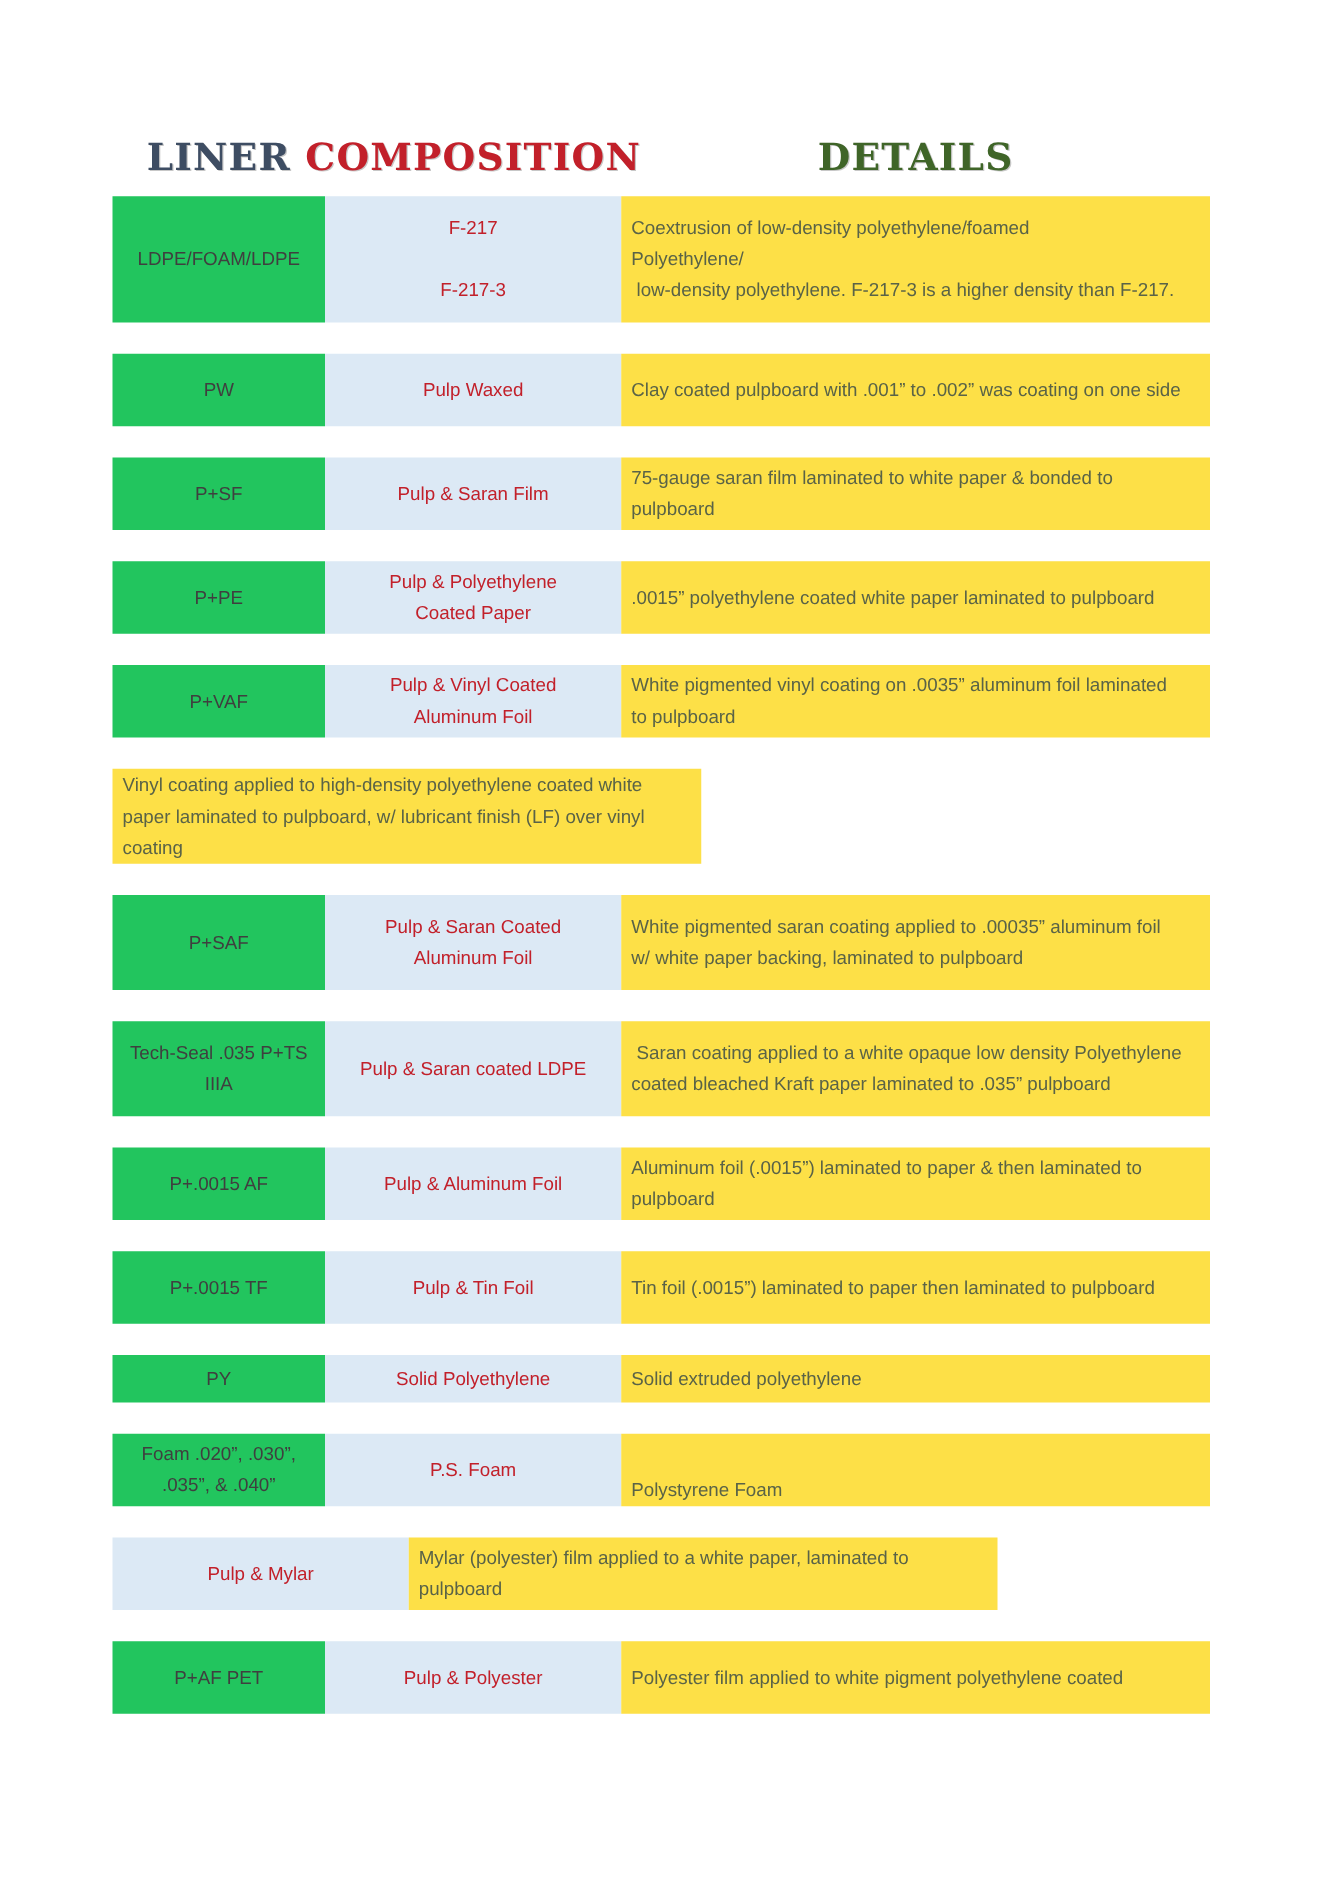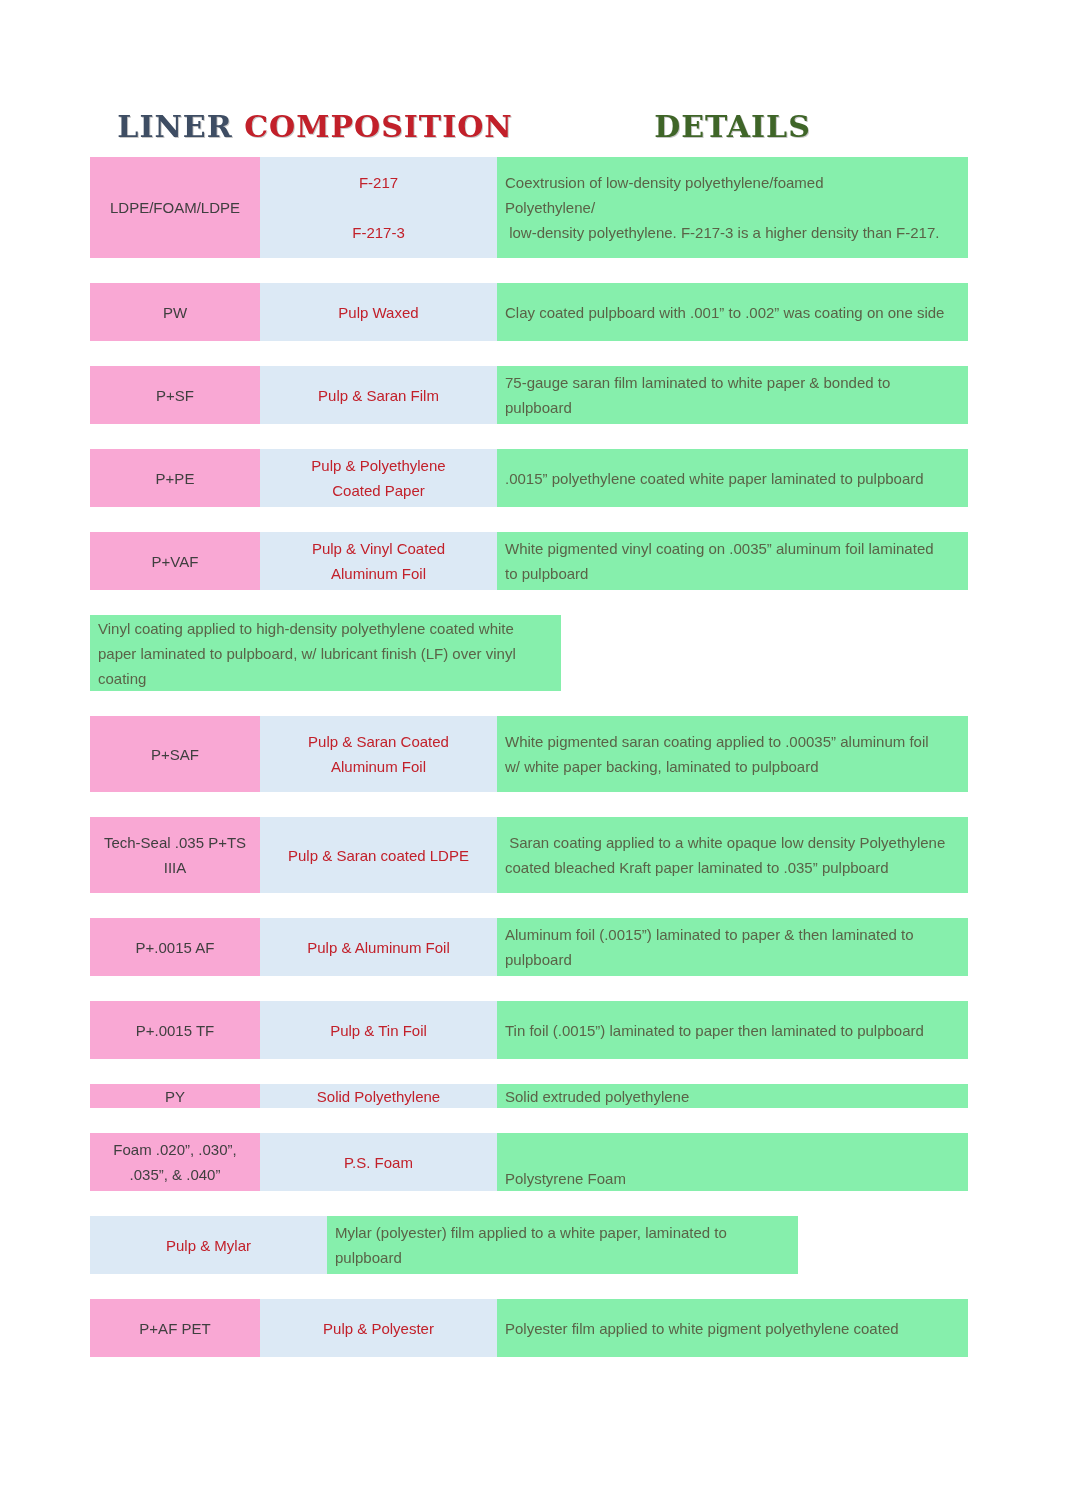--- a/index.html
+++ b/index.html
@@ -41,45 +41,45 @@
     box-sizing: border-box;
     display: flex;
     align-items: center;
     font-size: 15px;
     line-height: 25px;
   }
   .cell .txt { white-space: pre-wrap; width: 100%; }
 
   .liner {
     width: 170px;
-    background: #f9a8d4;
+    background: #22c55e;
     color: #3F3F3F;
     justify-content: center;
     text-align: center;
     padding: 0 6px;
   }
   .comp {
     width: 237px;
     background: #DCE9F5;
     color: #C2202A;
     justify-content: center;
     text-align: center;
     padding: 12px 4px;
   }
   .det {
     width: 471px;
-    background: #86efac;
+    background: #fde047;
     color: #5A6347;
     padding: 0 22px 0 8px;
     text-align: left;
     justify-content: flex-end;
   }
   .det.valign-bottom { align-items: flex-end; }
 
-  .rh-1 { height: 24px; }
+  .rh-1 { height: 38px; }
   .rh-2 { height: 58px; }
   .rh-3 { height: 76px; }
   .rh-4 { height: 101px; }
 </style>
 </head>
 <body>
 
 <div class="page">
 
   <div class="titles">

